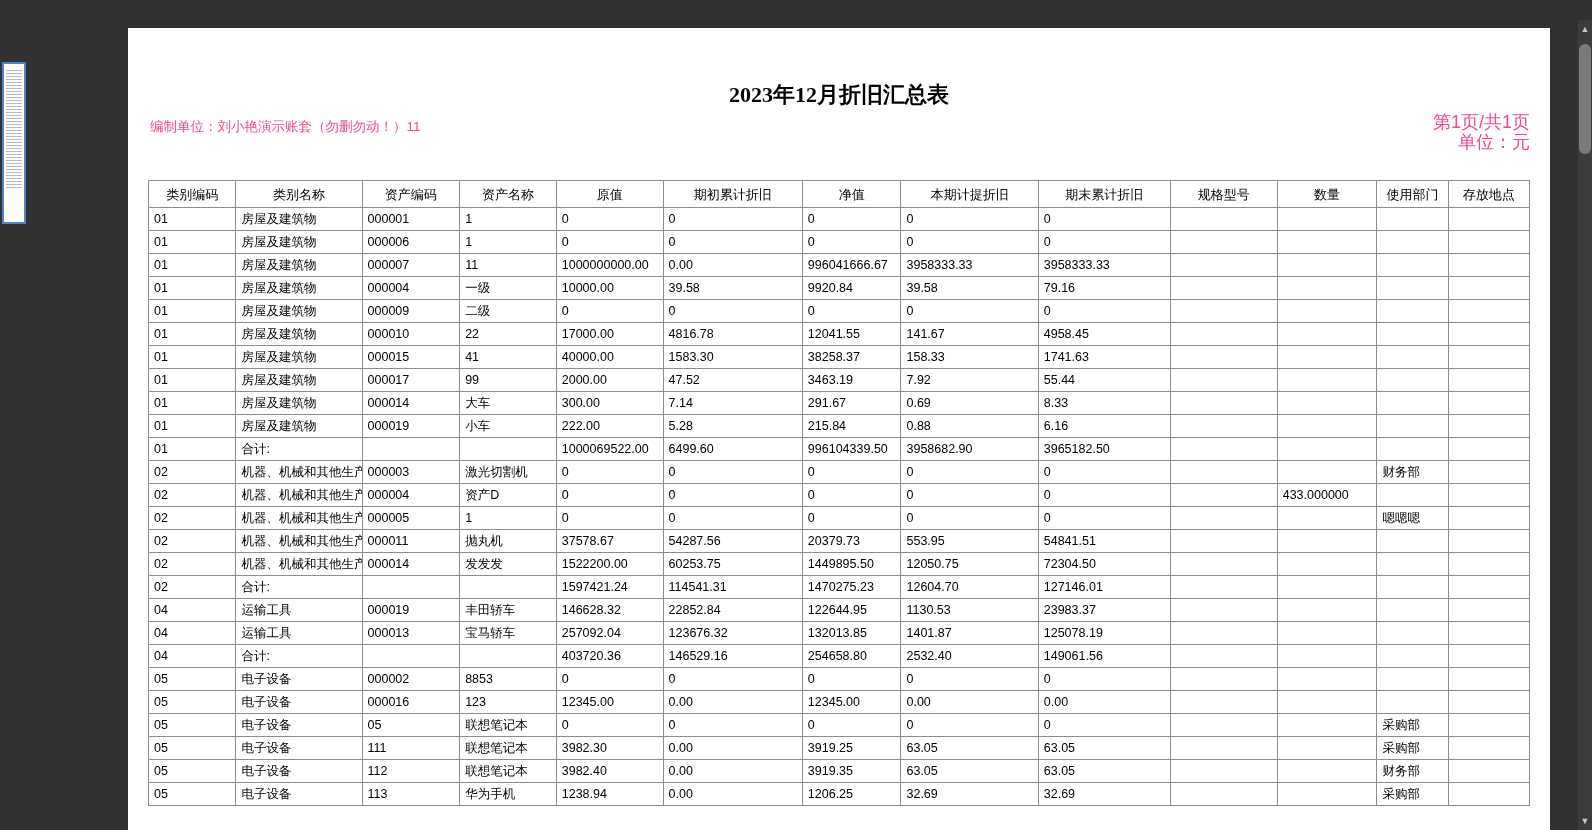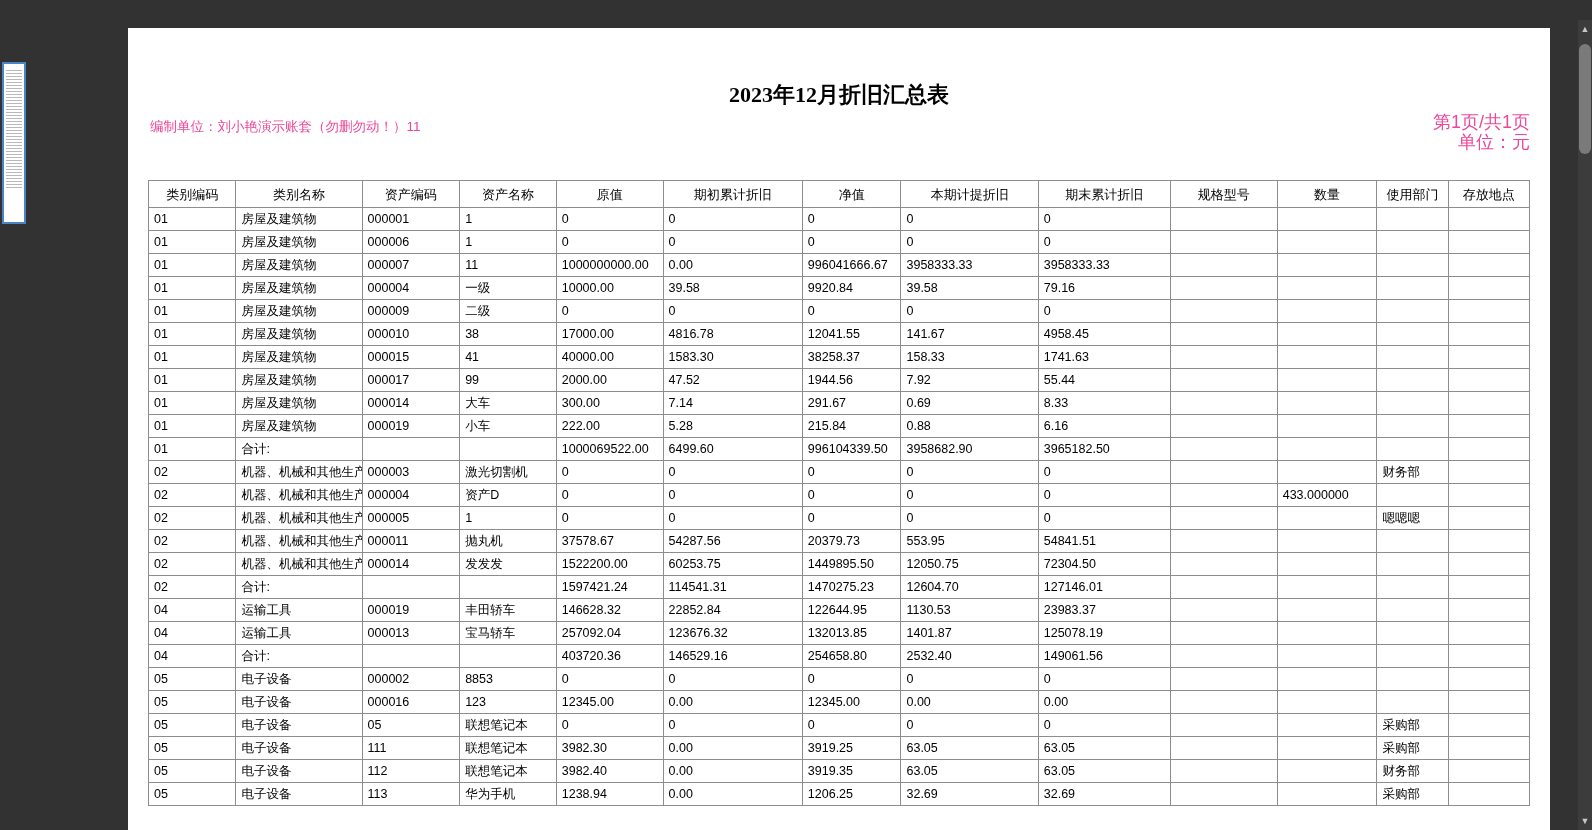--- a/index.html
+++ b/index.html
@@ -428,21 +428,21 @@
             <td>0</td>
             <td></td>
             <td></td>
             <td></td>
             <td></td>
           </tr>
           <tr>
             <td>01</td>
             <td>房屋及建筑物</td>
             <td>000010</td>
-            <td>38</td>
+            <td>22</td>
             <td>17000.00</td>
             <td>4816.78</td>
             <td>12041.55</td>
             <td>141.67</td>
             <td>4958.45</td>
             <td></td>
             <td></td>
             <td></td>
             <td></td>
           </tr>
@@ -461,21 +461,21 @@
             <td></td>
             <td></td>
           </tr>
           <tr>
             <td>01</td>
             <td>房屋及建筑物</td>
             <td>000017</td>
             <td>99</td>
             <td>2000.00</td>
             <td>47.52</td>
-            <td>1944.56</td>
+            <td>3463.19</td>
             <td>7.92</td>
             <td>55.44</td>
             <td></td>
             <td></td>
             <td></td>
             <td></td>
           </tr>
           <tr>
             <td>01</td>
             <td>房屋及建筑物</td>

